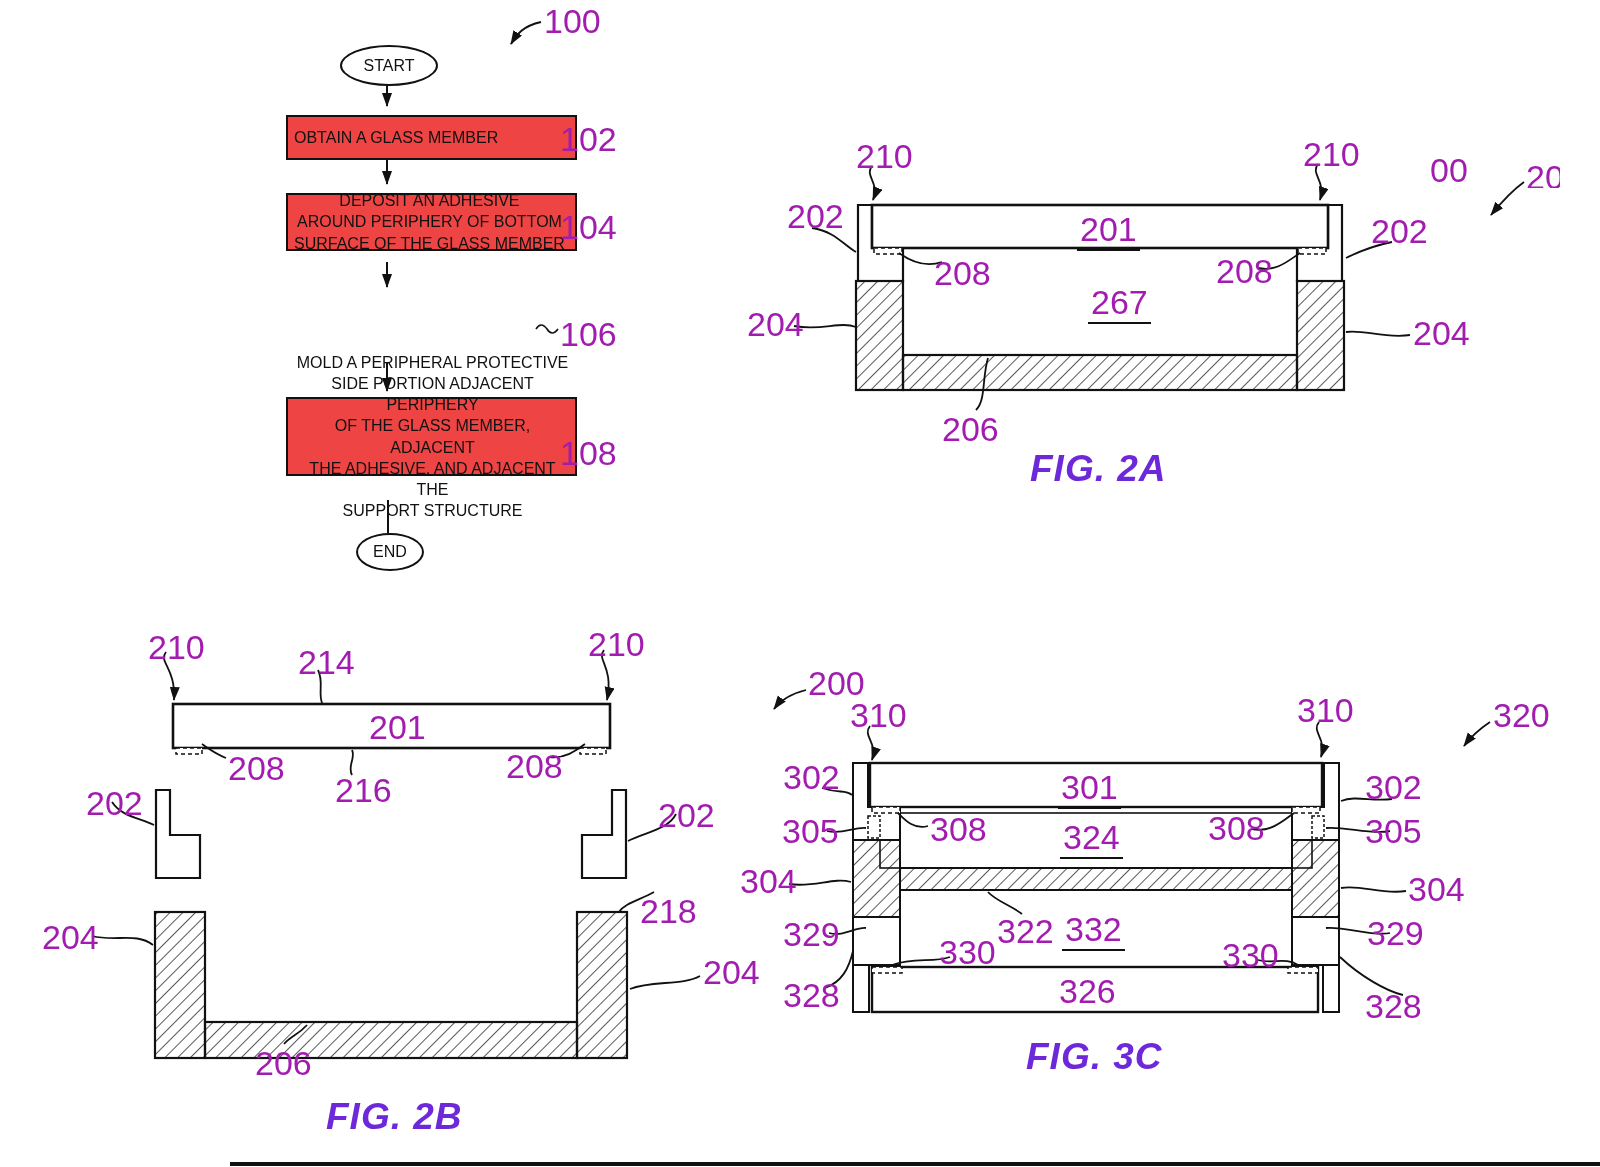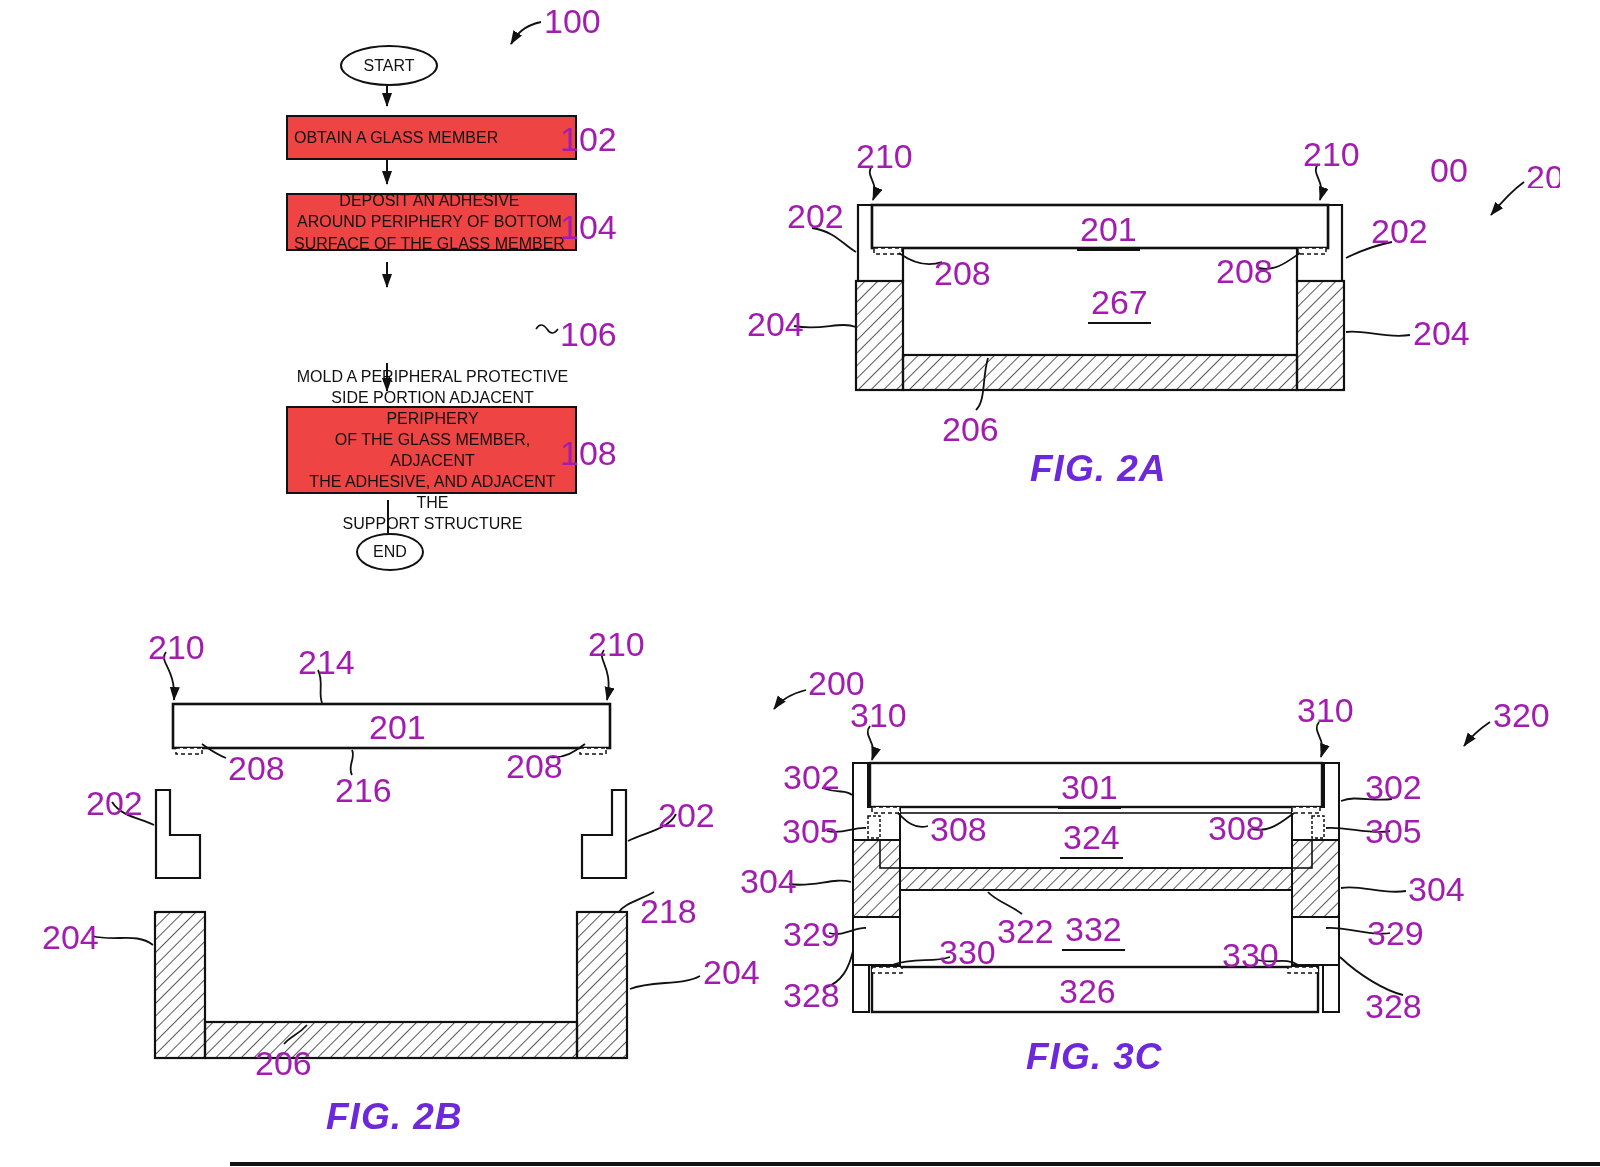--- a/index.html
+++ b/index.html
@@ -145,21 +145,21 @@
     <span>START</span>
   </div>
   <div class="fc-box" style="top:115px;height:45px;">
     <span>OBTAIN A GLASS MEMBER</span>
   </div>
   <div class="fc-box" style="top:193px;height:58px;">
     <span>DEPOSIT AN ADHESIVE
 AROUND PERIPHERY OF BOTTOM
 SURFACE OF THE GLASS MEMBER</span>
   </div>
-  <div class="fc-box" style="top:406px;height:88px;padding-left:8px;">
+  <div class="fc-box" style="top:397px;height:79px;padding-left:8px;">
     <span>MOLD A PERIPHERAL PROTECTIVE
 SIDE PORTION ADJACENT PERIPHERY
 OF THE GLASS MEMBER, ADJACENT
 THE ADHESIVE, AND ADJACENT THE
 SUPPORT STRUCTURE</span>
   </div>
   <div class="fc-oval" style="left:356px;top:533px;width:64px;height:34px;">
     <span>END</span>
   </div>
   <div class="num" style="left:544px;top:4px;">100</div>

